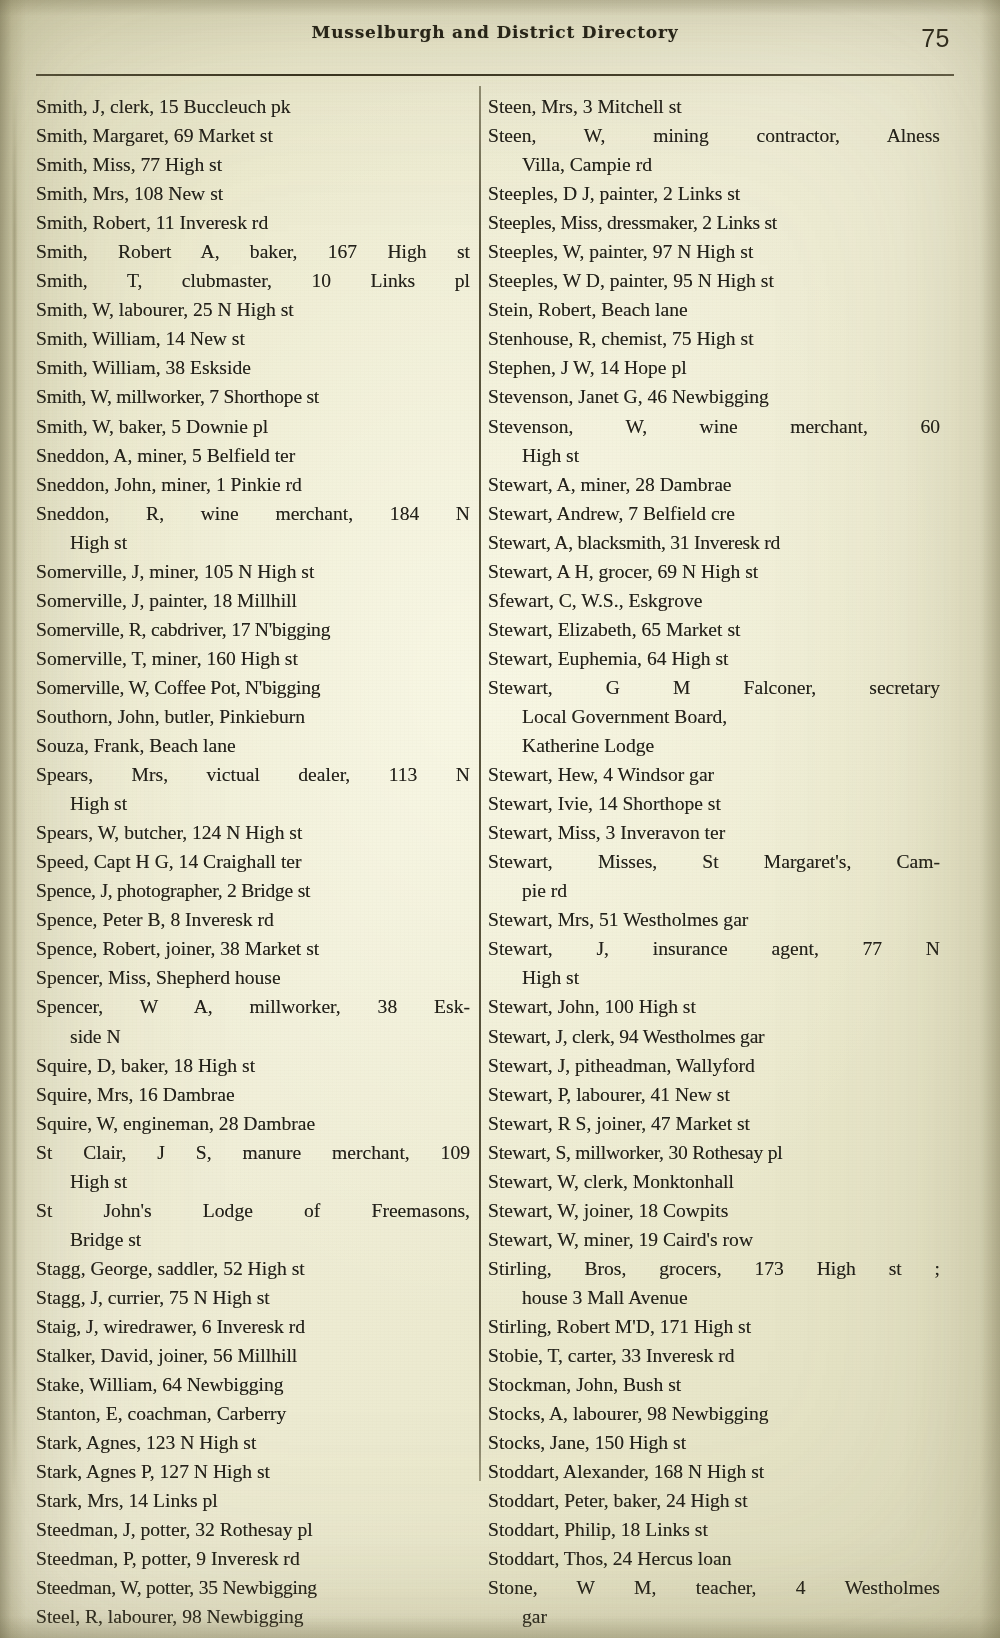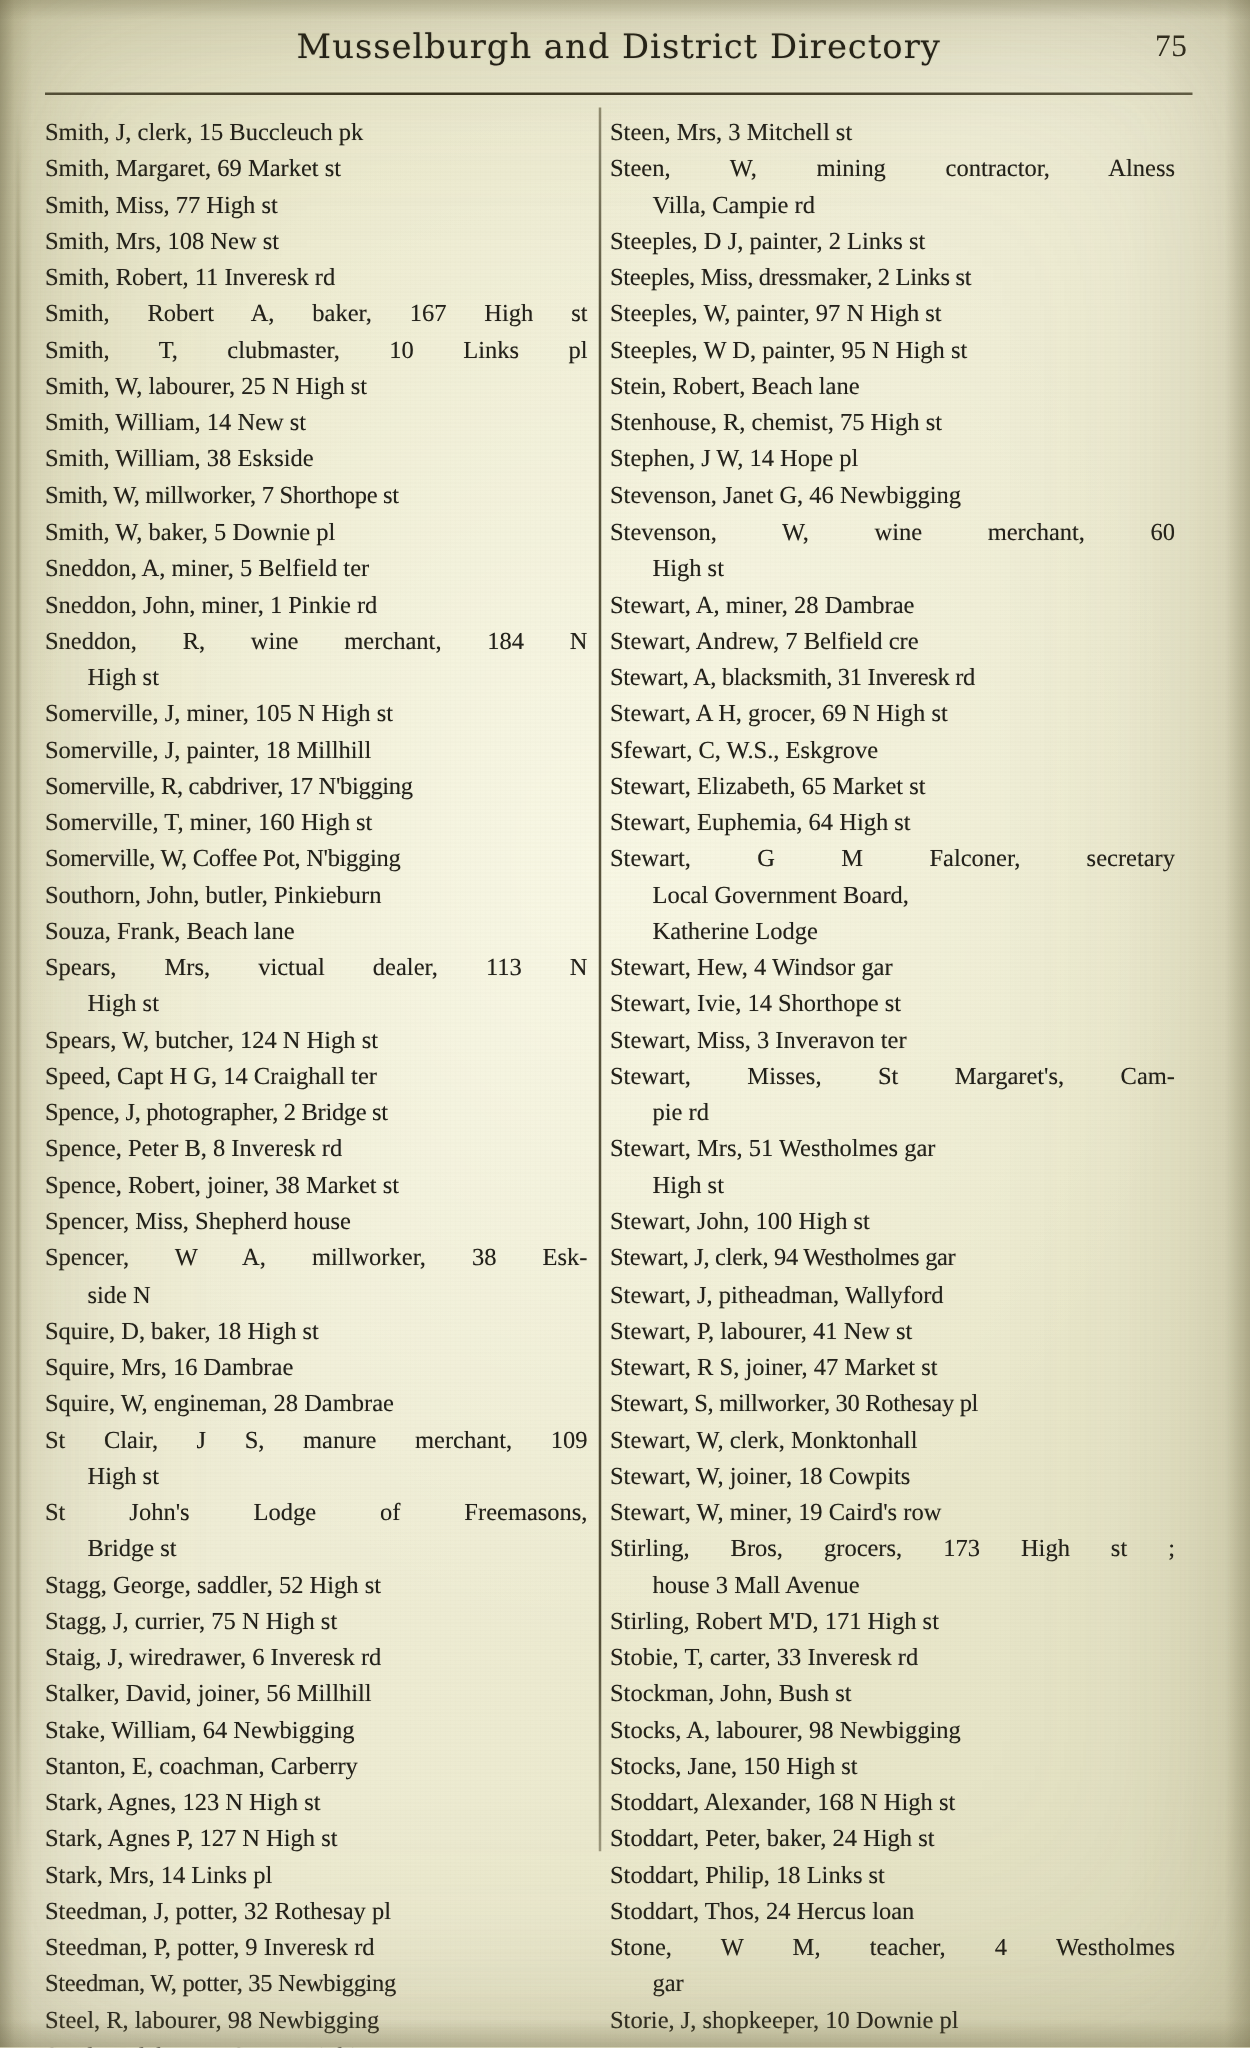--- a/index.html
+++ b/index.html
@@ -82,34 +82,34 @@
     top: 22px;
     width: 918px;
     height: 46px;
   }
   .header-title {
     position: absolute;
     left: 0;
     right: 0;
     top: 0;
     text-align: center;
-    font-size: 27px;
-    font-weight: normal;
+    font-size: 17px;
+    font-weight: bold;
     letter-spacing: 0.8px;
     color: #1d1b14;
     font-family: "DejaVu Serif", "Liberation Serif", serif;
     text-shadow: 0 0 1px rgba(40,36,20,0.35);
   }
   .page-number {
     position: absolute;
     right: 4px;
     top: 2px;
     font-size: 25px;
     color: #262319;
-    font-family: Liberation Serif, serif;
+    font-family: Liberation Sans, sans-serif;
     letter-spacing: 0.5px;
   }
   .rule {
     position: absolute;
     left: 36px;
     top: 74px;
     width: 918px;
     height: 2px;
     background: linear-gradient(90deg, rgba(55,50,30,0.85), rgba(45,40,22,0.95) 30%, rgba(50,45,26,0.9) 70%, rgba(60,55,34,0.8));
   }
@@ -262,20 +262,21 @@
       <div class="entry ">Stewart, Euphemia, 64 High st</div>
       <div class="entry justified">Stewart, G M Falconer, secretary</div>
       <div class="entry cont">Local   Government   Board,</div>
       <div class="entry cont">Katherine Lodge</div>
       <div class="entry ">Stewart, Hew, 4 Windsor gar</div>
       <div class="entry ">Stewart, Ivie, 14 Shorthope st</div>
       <div class="entry ">Stewart, Miss, 3 Inveravon ter</div>
       <div class="entry justified">Stewart, Misses, St Margaret's, Cam-</div>
       <div class="entry cont">pie rd</div>
       <div class="entry ">Stewart, Mrs, 51 Westholmes gar</div>
+      <div class="entry justified">Stewart, J, insurance agent, 77 N</div>
       <div class="entry cont">High st</div>
       <div class="entry ">Stewart, John, 100 High st</div>
       <div class="entry tight">Stewart, J, clerk, 94 Westholmes gar</div>
       <div class="entry ">Stewart, J, pitheadman, Wallyford</div>
       <div class="entry ">Stewart, P, labourer, 41 New st</div>
       <div class="entry ">Stewart, R S, joiner, 47 Market st</div>
       <div class="entry tight">Stewart, S, millworker, 30 Rothesay pl</div>
       <div class="entry ">Stewart, W, clerk, Monktonhall</div>
       <div class="entry ">Stewart, W, joiner, 18 Cowpits</div>
       <div class="entry ">Stewart, W, miner, 19 Caird's row</div>

